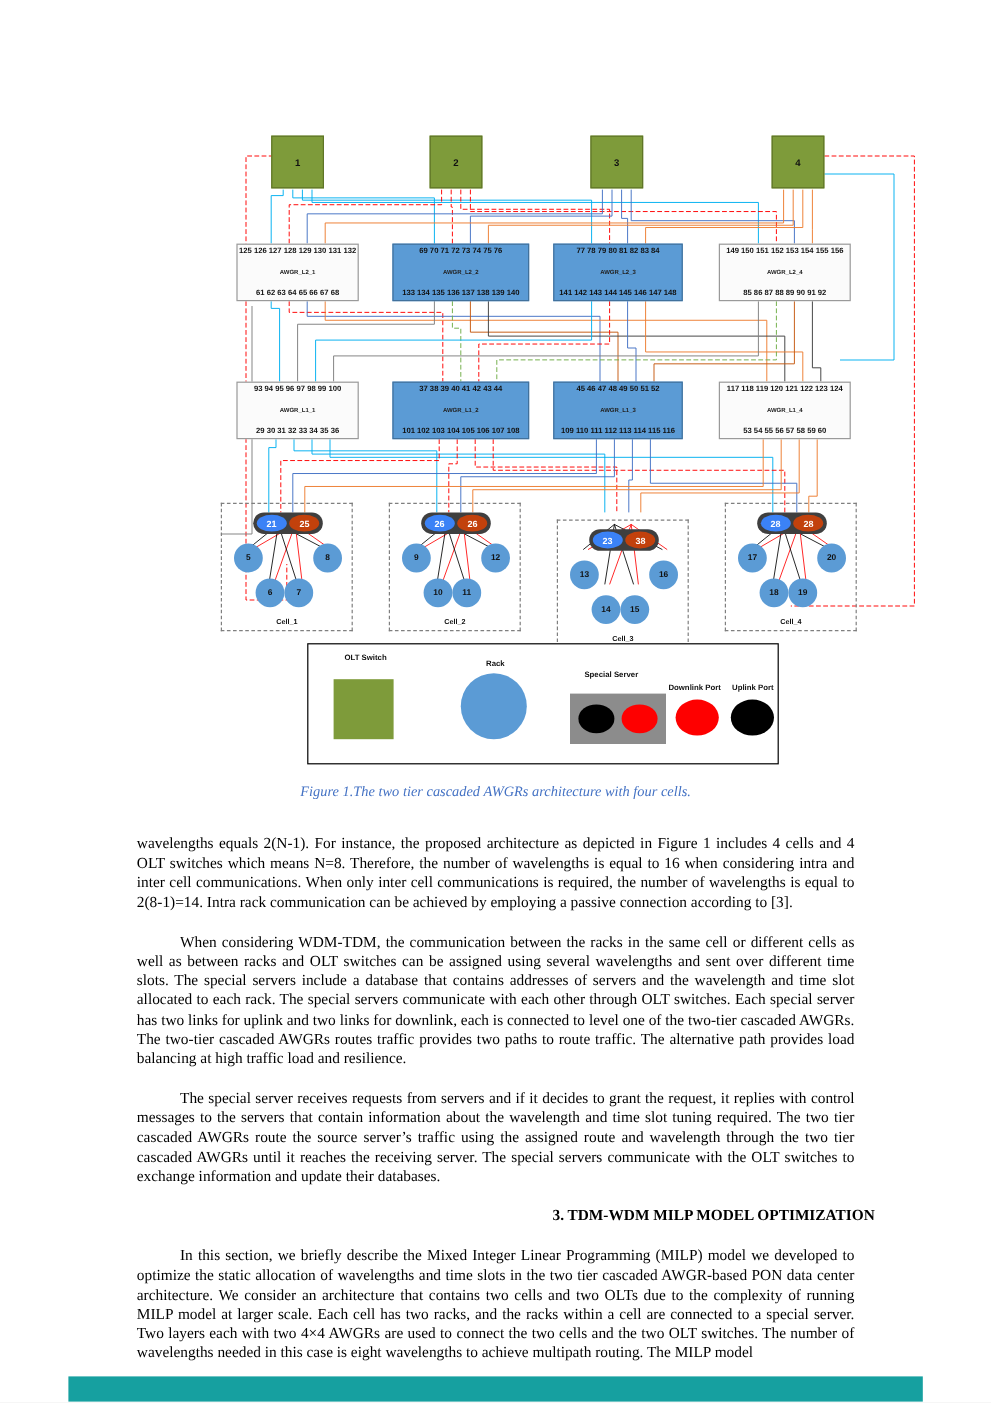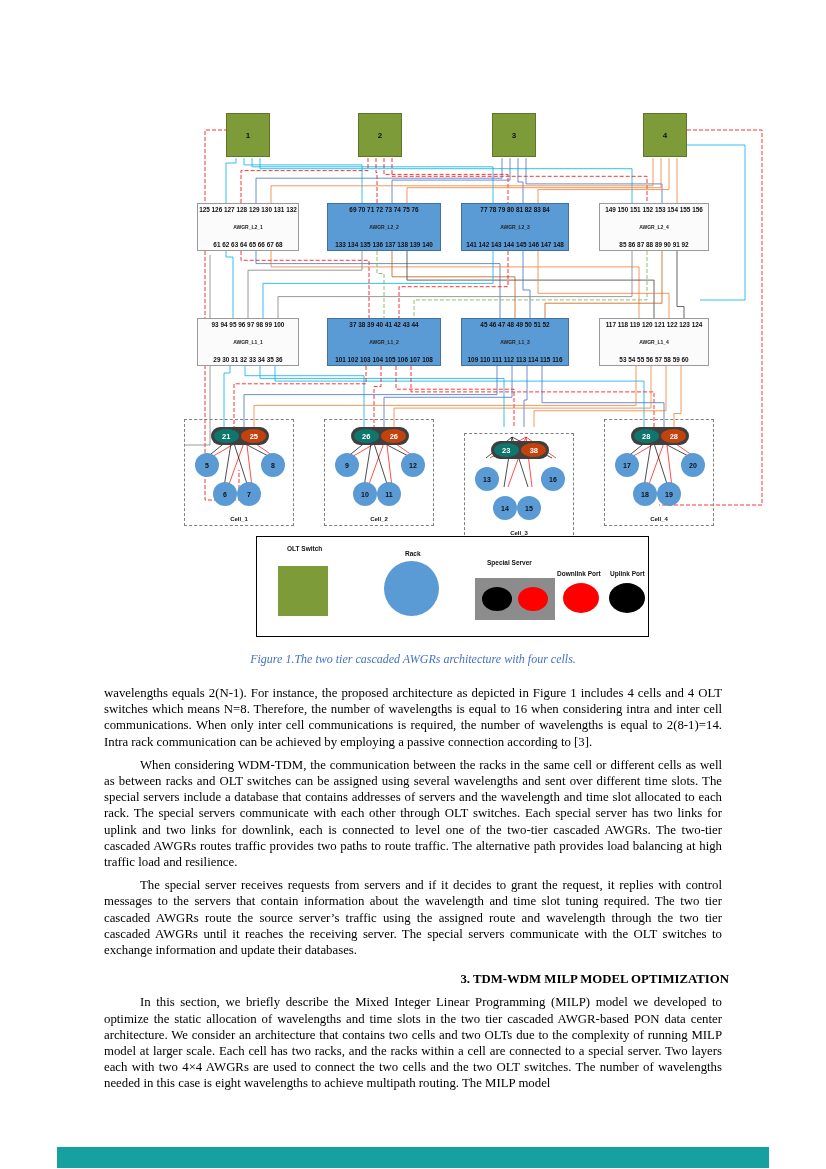--- a/index.html
+++ b/index.html
@@ -20,21 +20,21 @@
   .awgr.gray{background:#fbfbfb;border:1px solid #9a9a9a}
   .awgr.blue{background:#5b9bd5;border:1px solid #41719c}
   .ports{font-size:6.4px;font-weight:bold;white-space:nowrap;color:#111}
   .awgr-name{font-size:5px;font-weight:bold;color:#222}
 
   .cell{position:absolute;width:110px;height:107px;border:1px dashed #7f7f7f;z-index:3;background:transparent}
   .server{position:absolute;left:26px;top:7px;width:58px;height:18px;background:#3f3f3f;
           border-radius:10px;display:flex;align-items:center;justify-content:space-evenly;z-index:4}
   .srv{width:25px;height:14px;border-radius:50%;display:flex;align-items:center;justify-content:center;
        font-size:7.5px;font-weight:bold;color:#fff}
-  .srv.black{background:#0f766e}
+  .srv.black{background:#3b82f6}
   .srv.red{background:#c2410c}
   .rack{position:absolute;width:24px;height:24px;border-radius:50%;background:#5b9bd5;
         display:flex;align-items:center;justify-content:center;font-size:7px;font-weight:bold;color:#111;z-index:4}
   .rk0{left:10px;top:33px}.rk1{left:76px;top:33px}.rk2{left:28px;top:62px}.rk3{left:52px;top:62px}
   .cell-label{position:absolute;left:0;right:0;bottom:3px;text-align:center;font-size:6px;font-weight:bold;color:#111}
 
   
   .legend{position:absolute;left:256px;top:536px;width:393px;height:101px;border:1px solid #000;background:#fff;z-index:5}
   .lg-label{position:absolute;font-size:6.5px;font-weight:bold;color:#111;white-space:nowrap}
   .lg-olt-label{left:30px;top:8px}
@@ -51,21 +51,21 @@
   .lg-dl{position:absolute;left:306px;top:46px;width:36px;height:30px;border-radius:50%;background:#fe0000}
   .lg-ul-label{left:353px;top:33px}
   .lg-ul{position:absolute;left:352px;top:46px;width:36px;height:30px;border-radius:50%;background:#000}
 
   
   .caption{position:absolute;left:0;top:652px;width:826px;text-align:center;
            font-family:"Liberation Serif",serif;font-style:italic;font-size:12px;color:#4472c4}
   .body-text{position:absolute;left:97px;top:678px;width:632px;
              font-family:"Liberation Serif",serif;font-size:12.8px;line-height:16.2px;
              text-align:justify;color:#000}
-  .body-text p{margin:7px}
+  .body-text p{margin:17px}
   .body-text p.indent{text-indent:36px}
   .body-text h3{font-size:12.8px;font-weight:bold;margin:13px 0 6px 0;text-align:right}
 
   .footer-bar{position:absolute;left:57px;top:1147px;width:712px;height:21px;background:#16a0a0}
 </style>
 </head>
 <body>
 
 <div class="page">
 

